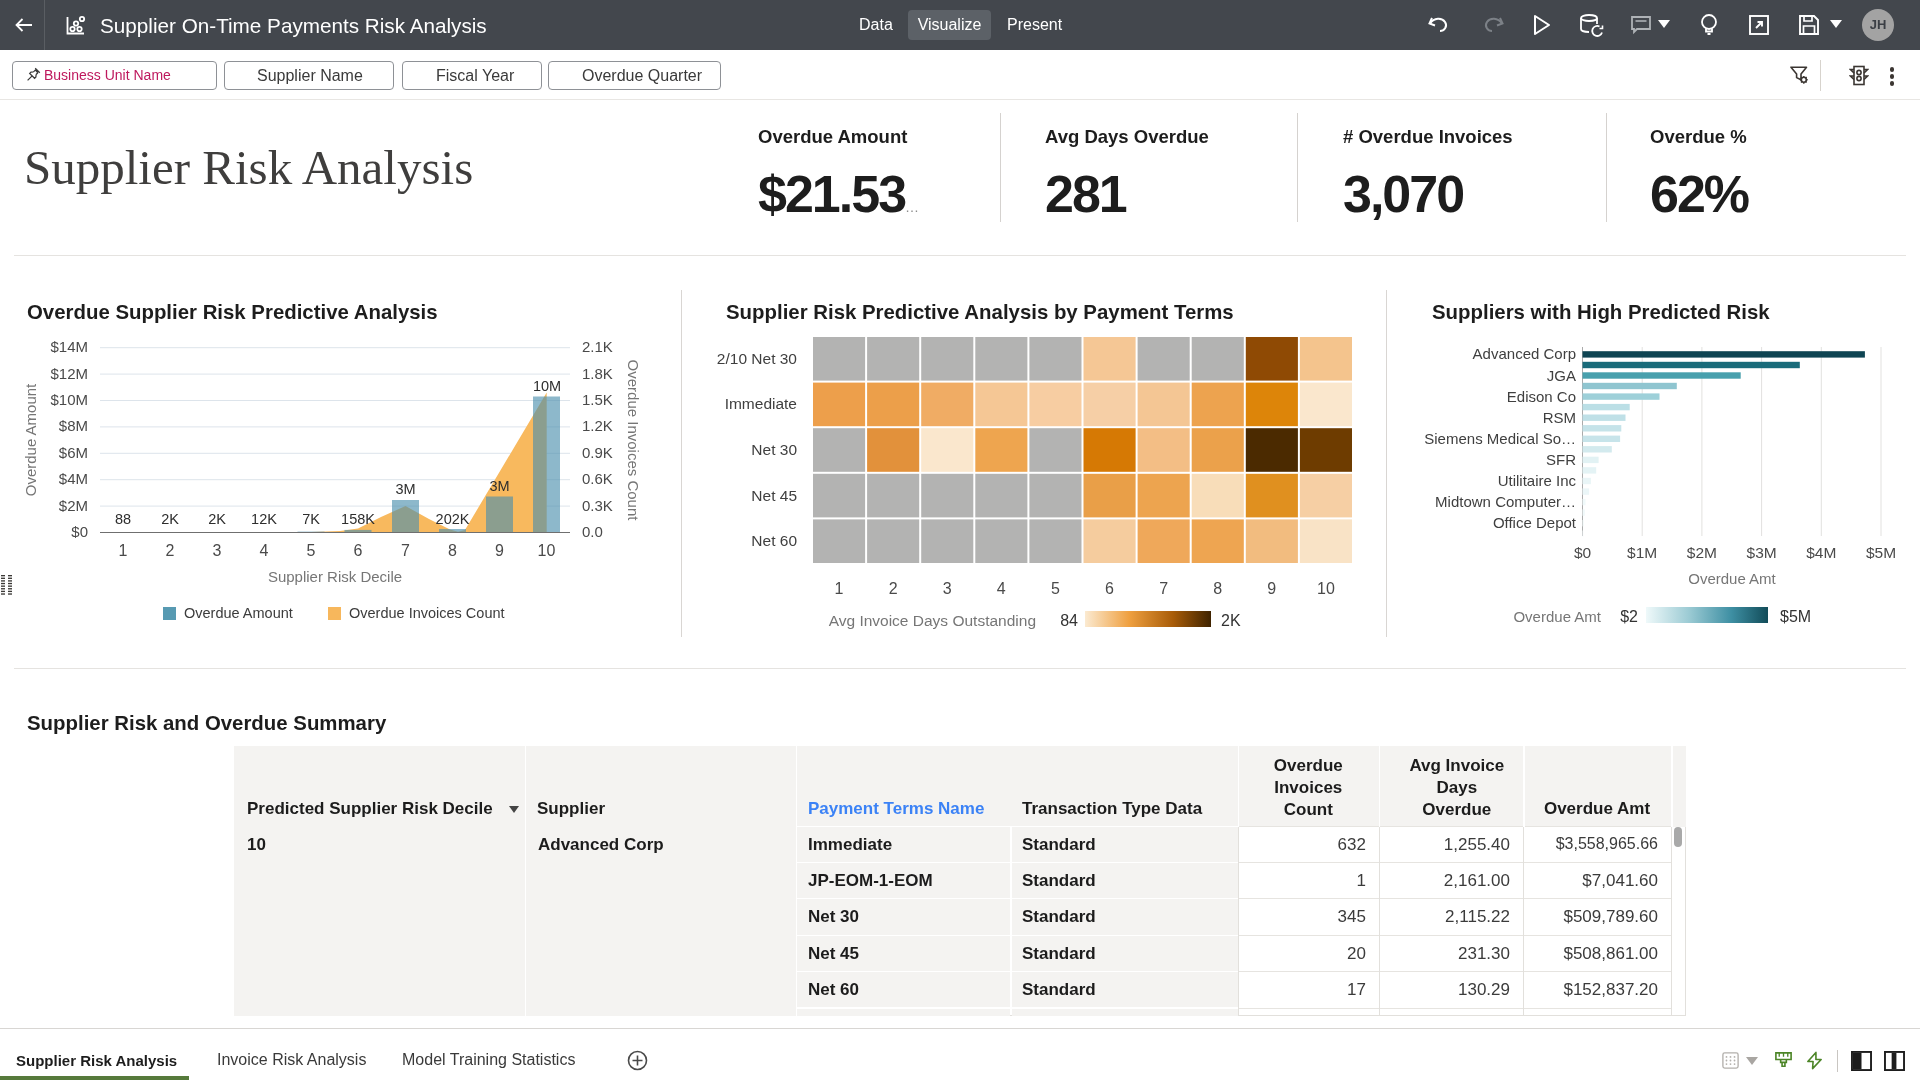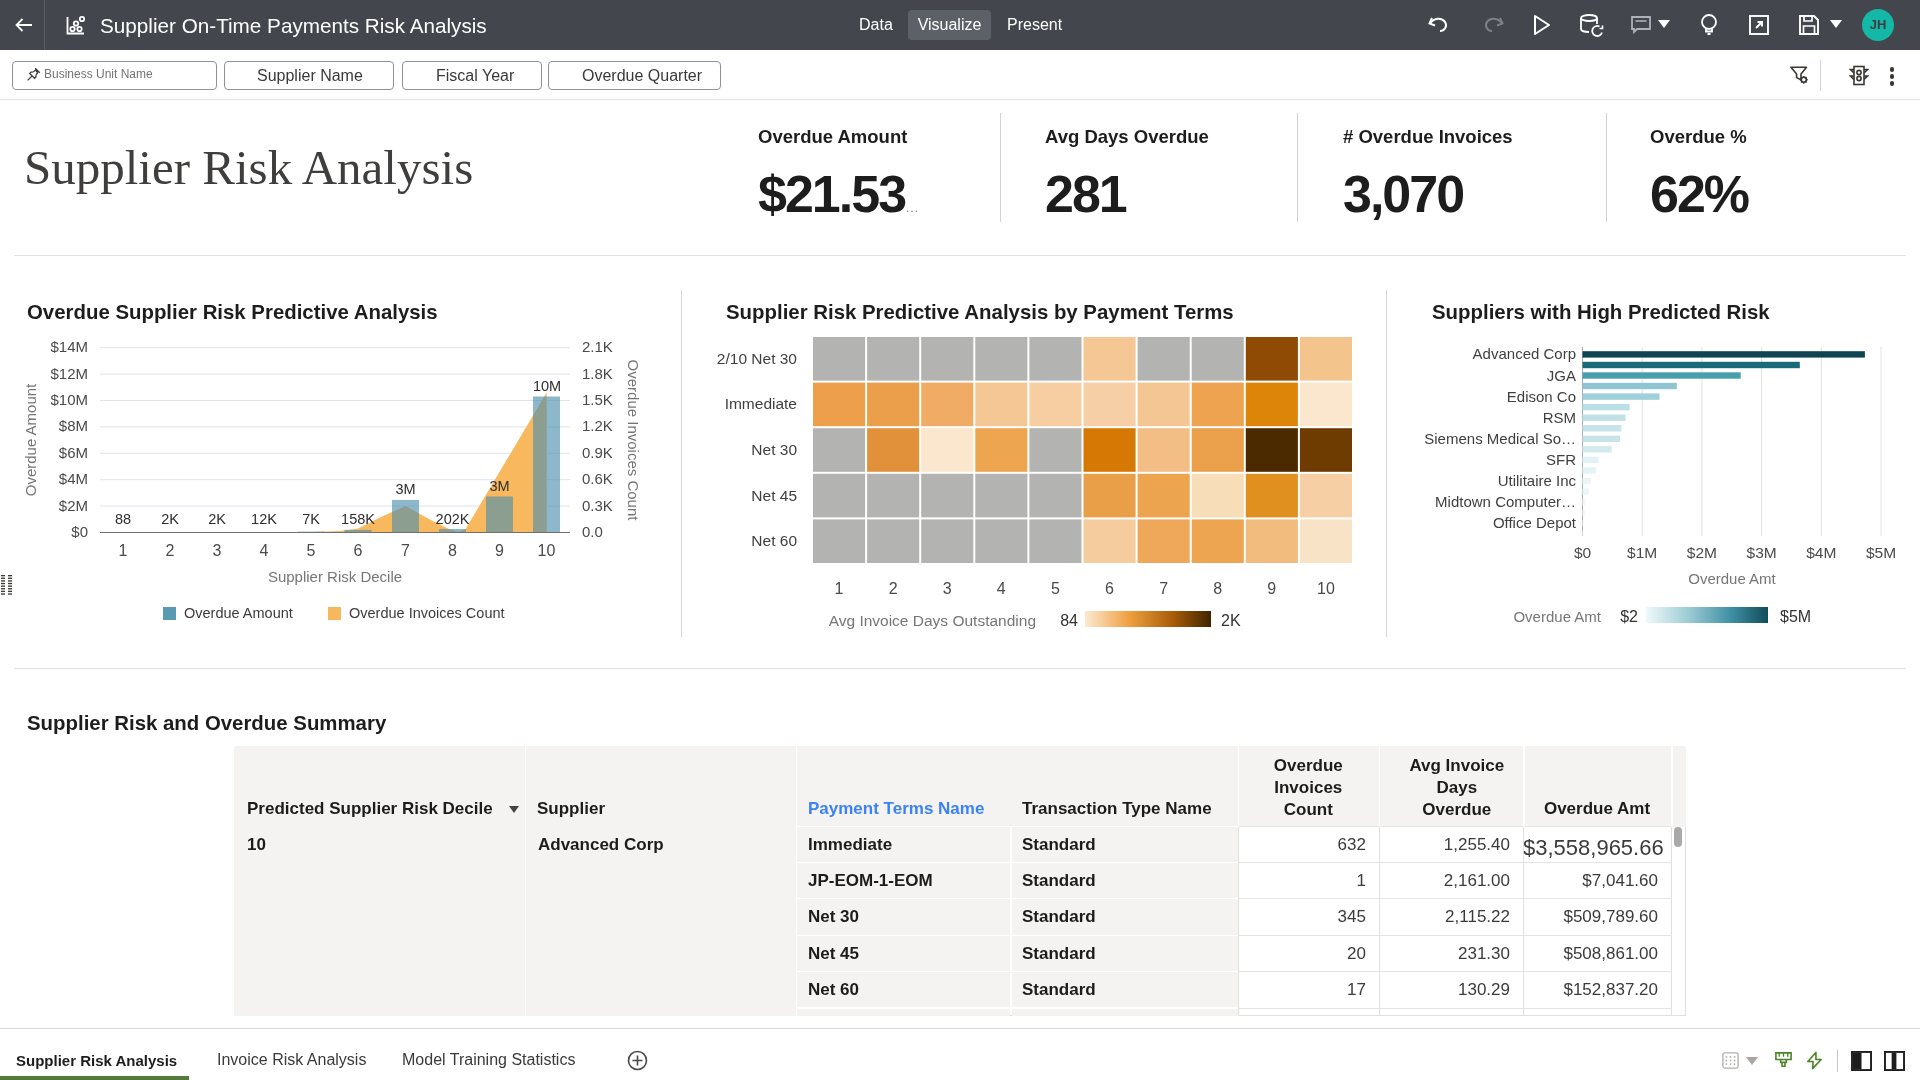--- a/index.html
+++ b/index.html
@@ -53,24 +53,24 @@
 <svg class="abs" style="left:1748px;top:14px" width="22" height="22" viewBox="0 0 22 22" fill="none" stroke="#fff" stroke-width="1.9">
     <rect x="2" y="2" width="18" height="18"></rect>
     <path d="M8 14 L14 8 M9.5 8 H14 V12.5"></path>
   </svg>
 <svg class="abs" style="left:1798px;top:14px" width="22" height="22" viewBox="0 0 22 22" fill="none" stroke="#fff" stroke-width="1.9">
     <path d="M2 2 H16 L20 6 V20 H2 Z"></path>
     <path d="M6 2 v5 h8 v-5" stroke-width="1.7"></path>
     <path d="M5.5 20 v-8 h11 v8" stroke-width="1.7"></path>
   </svg>
 <div class="abs" style="left:1830px;top:20px;width:0;height:0;border-left:6px solid transparent;border-right:6px solid transparent;border-top:8px solid #fff;"></div>
-<div class="abs" style="left:1862px;top:9px;width:32px;height:32px;background:#14b8a6;border-radius:50%;color:#3b3f45;font-size:13px;font-weight:bold;text-align:center;line-height:32px;">JH</div>
+<div class="abs" style="left:1862px;top:9px;width:32px;height:32px;background:#a3a3a3;border-radius:50%;color:#3b3f45;font-size:13px;font-weight:bold;text-align:center;line-height:32px;">JH</div>
 <div class="abs" style="left:0;top:50px;width:1920px;height:50px;background:#fff;border-bottom:1px solid #e8e6e3;"></div>
 <div class="abs" style="left:12px;top:61px;width:205px;height:29px;border:1px solid #8e9196;border-radius:4px;background:#fff;"></div>
-<div class="abs" style="left:44px;top:67px;font-size:12px;color:#737373;">Business Unit Name</div>
+<div class="abs" style="left:44px;top:67px;font-size:14px;color:#be185d;">Business Unit Name</div>
 <svg class="abs" style="left:26px;top:67px" width="15" height="15" viewBox="0 0 15 15" fill="none" stroke="#3a3a3a" stroke-width="1.25">
     <path d="M9.2 1.2 L13.8 5.8 M11.9 5.7 L9.3 3.1 L7.5 4.9 M10.1 7.5 L11.9 5.7 M10.1 7.5 L9.9 10 L8.6 11.3 L3.7 6.4 L5 5.1 L7.5 4.9 M5.9 9.1 L1.6 13.4"></path>
   </svg>
 <div class="abs" style="left:224px;top:61px;width:170px;height:29px;border:1px solid #8e9196;border-radius:4px;background:#fff;"></div>
 <div class="abs" style="left:257px;top:67px;font-size:16px;color:#3a3a3a;">Supplier Name</div>
 <div class="abs" style="left:402px;top:61px;width:140px;height:29px;border:1px solid #8e9196;border-radius:4px;background:#fff;"></div>
 <div class="abs" style="left:436px;top:67px;font-size:16px;color:#3a3a3a;">Fiscal Year</div>
 <div class="abs" style="left:548px;top:61px;width:173px;height:29px;border:1px solid #8e9196;border-radius:4px;background:#fff;"></div>
 <div class="abs" style="left:582px;top:67px;font-size:16px;color:#3a3a3a;">Overdue Quarter</div>
 <svg class="abs" style="left:1790px;top:66px" width="20" height="19" viewBox="0 0 20 19" fill="none" stroke="#3b3632" stroke-width="1.6">
@@ -323,21 +323,21 @@
 <div class="abs" style="left:234px;top:746px;width:1452px;height:80.5px;background:#f4f3f1;"></div>
 <div class="abs" style="left:234px;top:826.5px;width:561.8px;height:189.5px;background:#f4f3f1;"></div>
 <div class="abs" style="left:524.6px;top:746px;width:1.5px;height:270px;background:#fff;"></div>
 <div class="abs" style="left:795.8px;top:746px;width:1.5px;height:270px;background:#fff;"></div>
 <div class="abs" style="left:797.3px;top:826.5px;width:212.70000000000005px;height:35.4px;background:#f4f3f1;"></div>
 <div class="abs" style="left:1011.5px;top:826.5px;width:226.29999999999995px;height:35.4px;background:#f4f3f1;"></div>
 <div class="abs" style="left:808px;top:834.5px;font-size:17px;font-weight:bold;color:#1c1c1c;">Immediate</div>
 <div class="abs" style="left:1022px;top:834.5px;font-size:17px;font-weight:bold;color:#1c1c1c;">Standard</div>
 <div class="abs" style="left:1237.8px;top:834.5px;width:128.20000000000005px;text-align:right;font-size:17px;color:#3b3b3b;">632</div>
 <div class="abs" style="left:1378.8px;top:834.5px;width:131.20000000000005px;text-align:right;font-size:17px;color:#3b3b3b;">1,255.40</div>
-<div class="abs" style="left:1523px;top:834.5px;width:135px;text-align:right;font-size:22px;color:#3b3b3b;">$3,558,965.66</div>
+<div class="abs" style="left:1523px;top:834.5px;width:135px;text-align:right;font-size:16px;color:#3b3b3b;">$3,558,965.66</div>
 <div class="abs" style="left:1237.8px;top:861.9px;width:433.20000000000005px;height:1px;background:#e6e4e0;"></div>
 <div class="abs" style="left:797.3px;top:862.9px;width:212.70000000000005px;height:35.4px;background:#f4f3f1;"></div>
 <div class="abs" style="left:1011.5px;top:862.9px;width:226.29999999999995px;height:35.4px;background:#f4f3f1;"></div>
 <div class="abs" style="left:808px;top:870.9px;font-size:17px;font-weight:bold;color:#1c1c1c;">JP-EOM-1-EOM</div>
 <div class="abs" style="left:1022px;top:870.9px;font-size:17px;font-weight:bold;color:#1c1c1c;">Standard</div>
 <div class="abs" style="left:1237.8px;top:870.9px;width:128.20000000000005px;text-align:right;font-size:17px;color:#3b3b3b;">1</div>
 <div class="abs" style="left:1378.8px;top:870.9px;width:131.20000000000005px;text-align:right;font-size:17px;color:#3b3b3b;">2,161.00</div>
 <div class="abs" style="left:1523px;top:870.9px;width:135px;text-align:right;font-size:17px;color:#3b3b3b;">$7,041.60</div>
 <div class="abs" style="left:1237.8px;top:898.3px;width:433.20000000000005px;height:1px;background:#e6e4e0;"></div>
 <div class="abs" style="left:797.3px;top:899.3px;width:212.70000000000005px;height:35.4px;background:#f4f3f1;"></div>
@@ -373,21 +373,21 @@
 <div class="abs" style="left:1378.8px;top:826.5px;width:1px;height:189.5px;background:#e2e0dc;"></div>
 <div class="abs" style="left:1378.8px;top:746px;width:1.5px;height:80.5px;background:#fff;"></div>
 <div class="abs" style="left:1523px;top:826.5px;width:1px;height:189.5px;background:#e2e0dc;"></div>
 <div class="abs" style="left:1523px;top:746px;width:1.5px;height:80.5px;background:#fff;"></div>
 <div class="abs" style="left:1671px;top:826.5px;width:1px;height:189.5px;background:#e2e0dc;"></div>
 <div class="abs" style="left:1671px;top:746px;width:1.5px;height:80.5px;background:#fff;"></div>
 <div class="abs" style="left:247px;top:799px;font-size:17px;font-weight:bold;color:#1c1c1c;">Predicted Supplier Risk Decile</div>
 <div class="abs" style="left:509px;top:806px;width:0;height:0;border-left:5.5px solid transparent;border-right:5.5px solid transparent;border-top:7px solid #444;"></div>
 <div class="abs" style="left:537px;top:799px;font-size:17px;font-weight:bold;color:#1c1c1c;">Supplier</div>
 <div class="abs" style="left:808px;top:799px;font-size:17px;font-weight:bold;color:#3b82f6;">Payment Terms Name</div>
-<div class="abs" style="left:1022px;top:799px;font-size:17px;font-weight:bold;color:#1c1c1c;">Transaction Type Name</div>
+<div class="abs" style="left:1022px;top:799px;font-size:17px;font-weight:bold;color:#1c1c1c;">Transaction Type Data</div>
 <div class="abs" style="left:1237.8px;top:755px;width:141.0px;text-align:center;font-size:17px;font-weight:bold;color:#1c1c1c;line-height:22px;">Overdue<br>Invoices<br>Count</div>
 <div class="abs" style="left:1378.8px;top:755px;width:156px;text-align:center;font-size:17px;font-weight:bold;color:#1c1c1c;line-height:22px;">Avg Invoice<br>Days<br>Overdue</div>
 <div class="abs" style="left:1523px;top:799px;width:148px;text-align:center;font-size:17px;font-weight:bold;color:#1c1c1c;">Overdue Amt</div>
 <div class="abs" style="left:247px;top:835px;font-size:17px;font-weight:bold;color:#1c1c1c;">10</div>
 <div class="abs" style="left:538px;top:835px;font-size:17px;font-weight:bold;color:#1c1c1c;">Advanced Corp</div>
 <div class="abs" style="left:1674px;top:827px;width:8px;height:20px;background:#a9a9a9;border-radius:4px;"></div>
 <div class="abs" style="left:0;top:1028px;width:1920px;height:52px;background:#fff;border-top:1px solid #d8d6d3;"></div>
 <div class="abs" style="left:16px;top:1052px;font-size:15px;font-weight:bold;color:#1d1d1d;">Supplier Risk Analysis</div>
 <div class="abs" style="left:0px;top:1076px;width:189px;height:4px;background:#567a3b;"></div>
 <div class="abs" style="left:217px;top:1051px;font-size:16px;color:#3a3a3a;">Invoice Risk Analysis</div>

